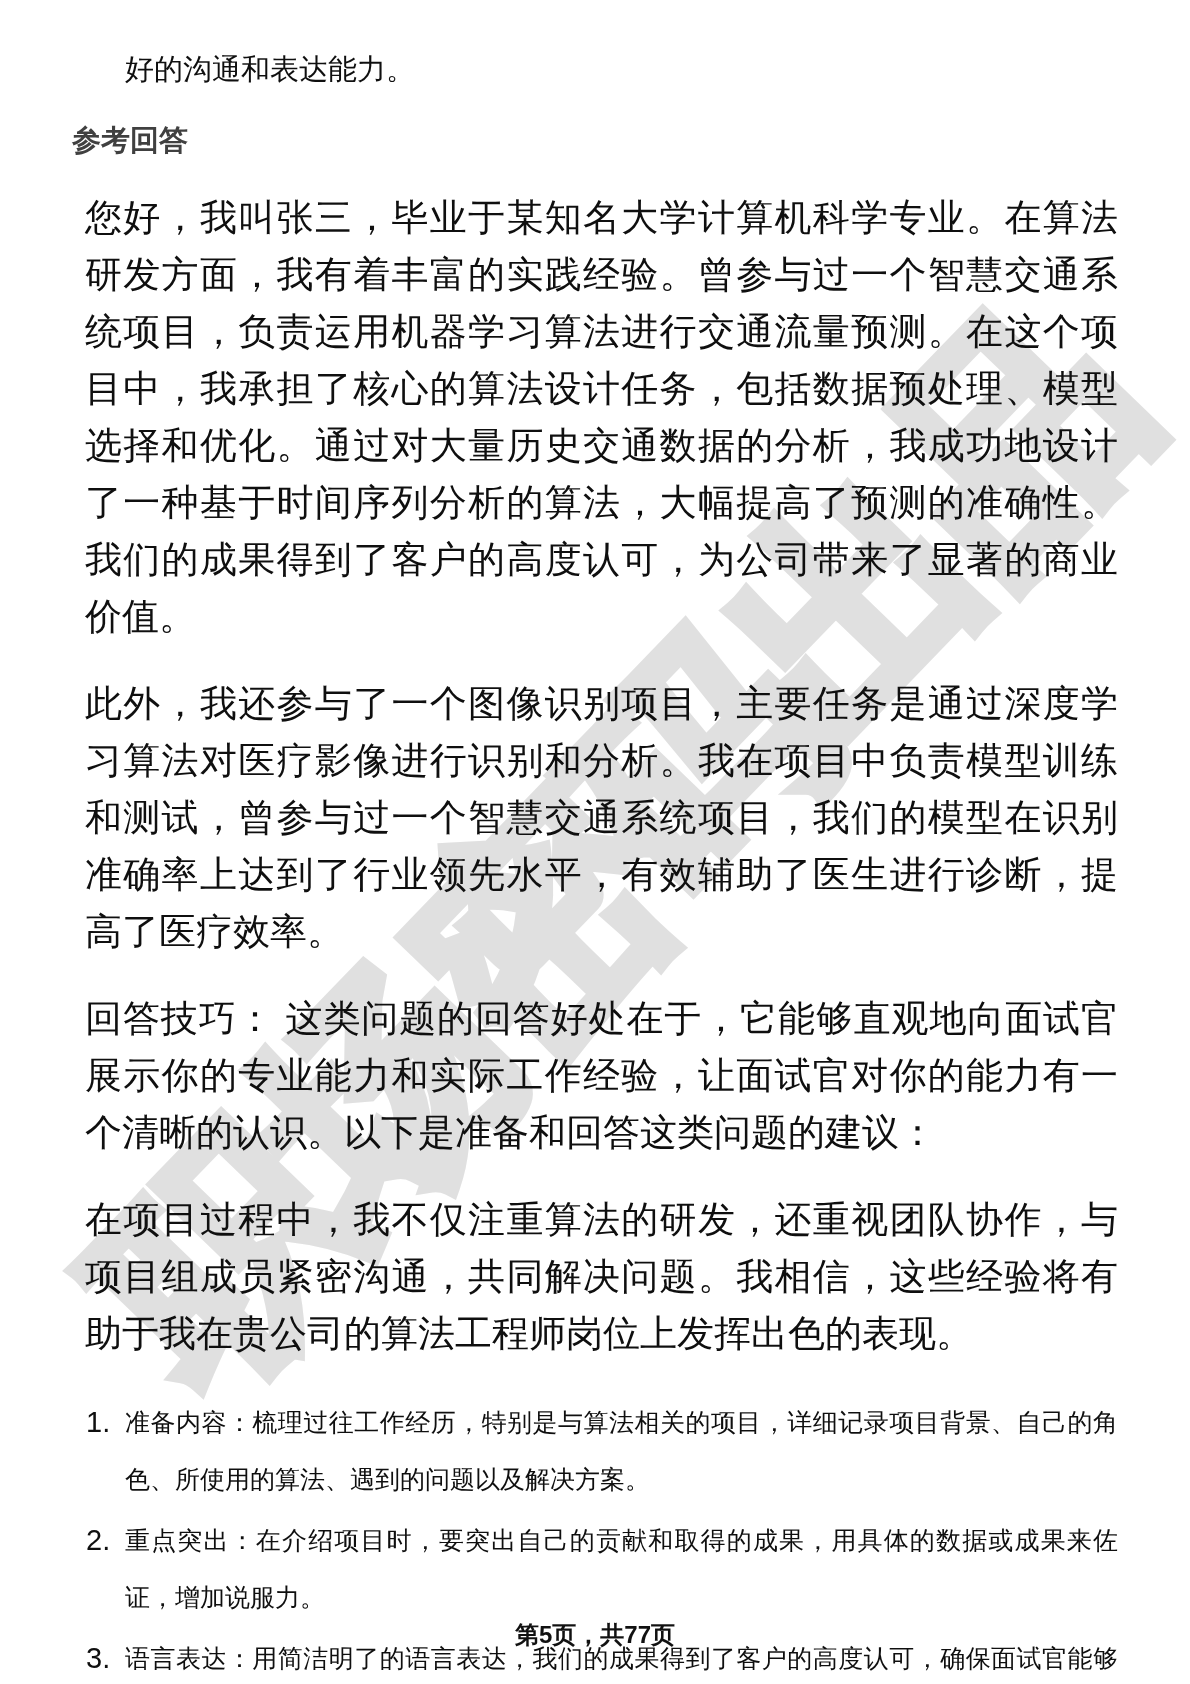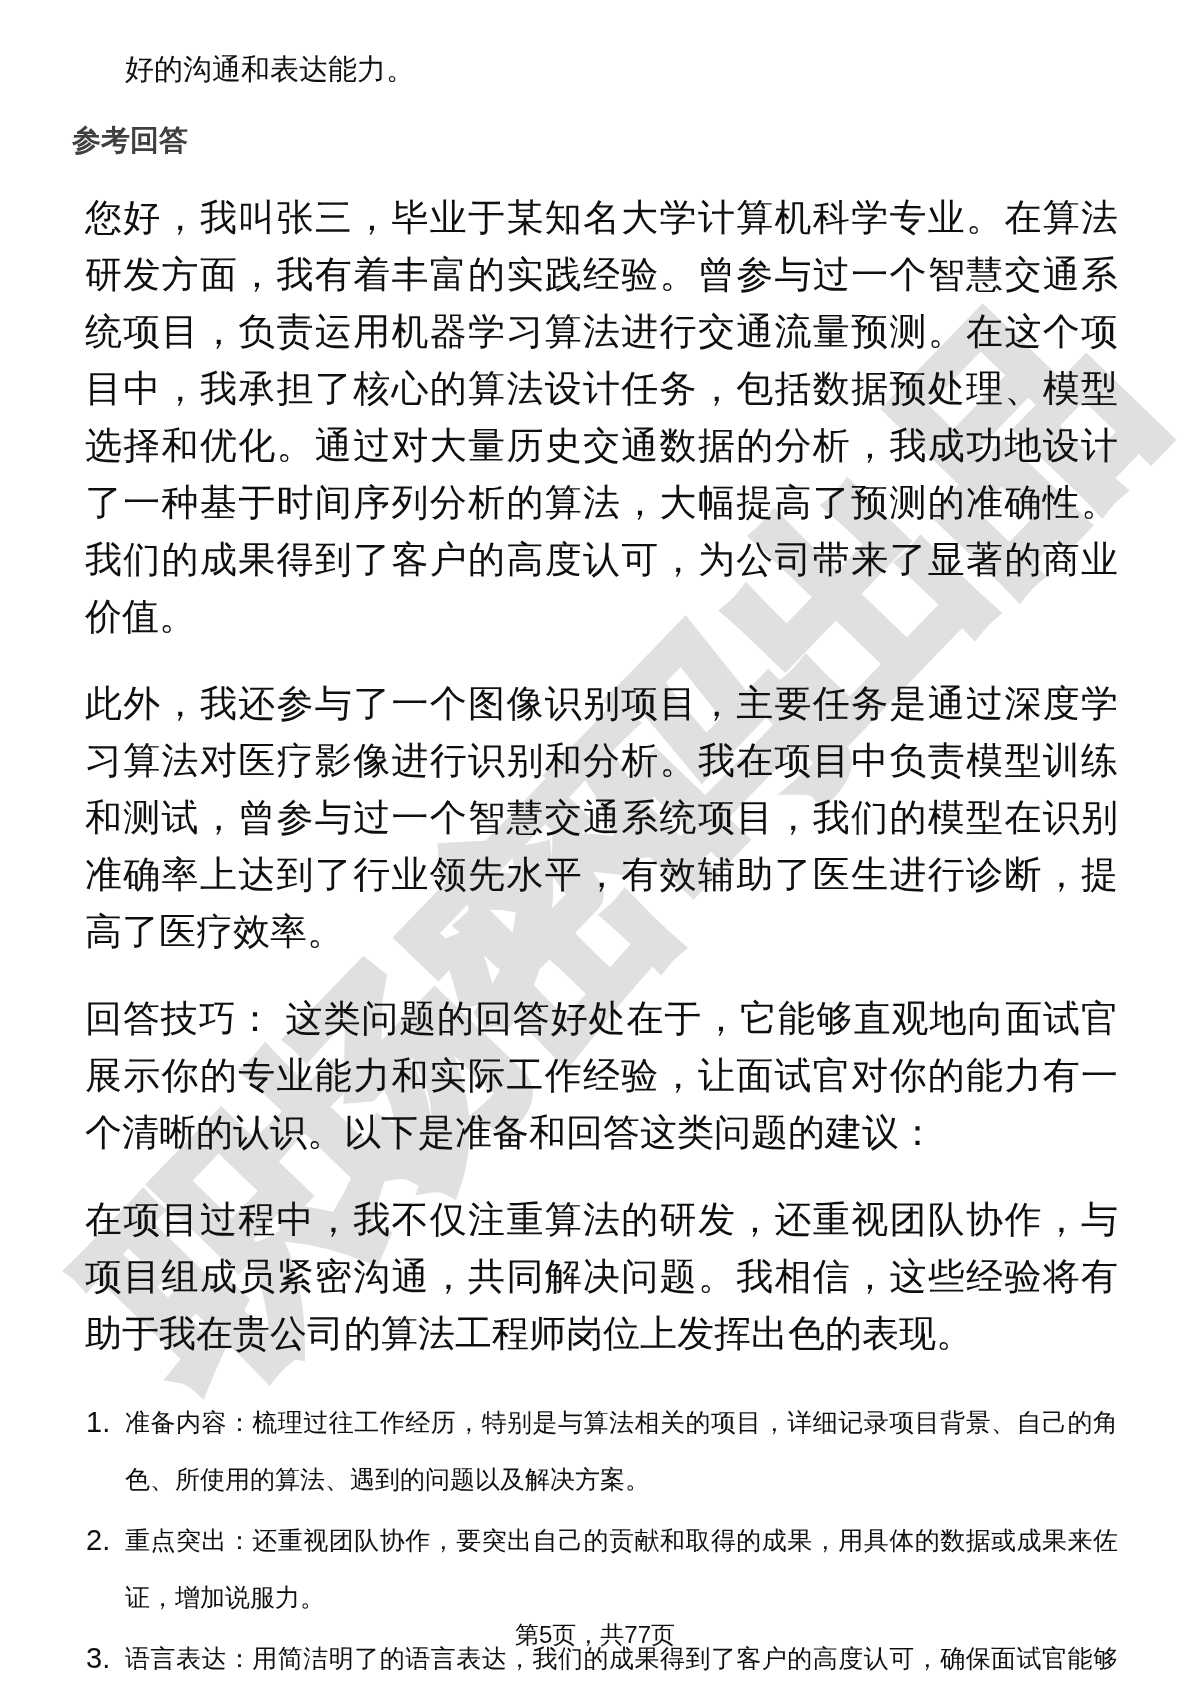--- a/index.html
+++ b/index.html
@@ -80,20 +80,21 @@
   .footer {
     position: absolute;
     left: 0;
     right: 0;
     top: 1620px;
     z-index: 1;
     text-align: center;
     font-size: 24px;
     line-height: 30px;
     color: #111111;
+    font-weight: bold;
   }
 </style>
 </head>
 <body>
 
 <div class="watermark">职场密码出品</div>
 
 <main class="content">
 
   <p class="continuation">好的沟通和表达能力。</p>
@@ -110,21 +111,21 @@
 
   <div class="list">
 
       <div class="list-item">
         <span class="list-number">1.</span>
         <span class="list-text">准备内容：梳理过往工作经历，特别是与算法相关的项目，详细记录项目背景、自己的角色、所使用的算法、遇到的问题以及解决方案。</span>
       </div>
 
       <div class="list-item">
         <span class="list-number">2.</span>
-        <span class="list-text">重点突出：还重视团队协作，要突出自己的贡献和取得的成果，用具体的数据或成果来佐证，增加说服力。</span>
+        <span class="list-text">重点突出：在介绍项目时，要突出自己的贡献和取得的成果，用具体的数据或成果来佐证，增加说服力。</span>
       </div>
 
       <div class="list-item">
         <span class="list-number">3.</span>
         <span class="list-text">语言表达：用简洁明了的语言表达，我们的成果得到了客户的高度认可，确保面试官能够理解。</span>
       </div>
 
   </div>
 
 </main>

